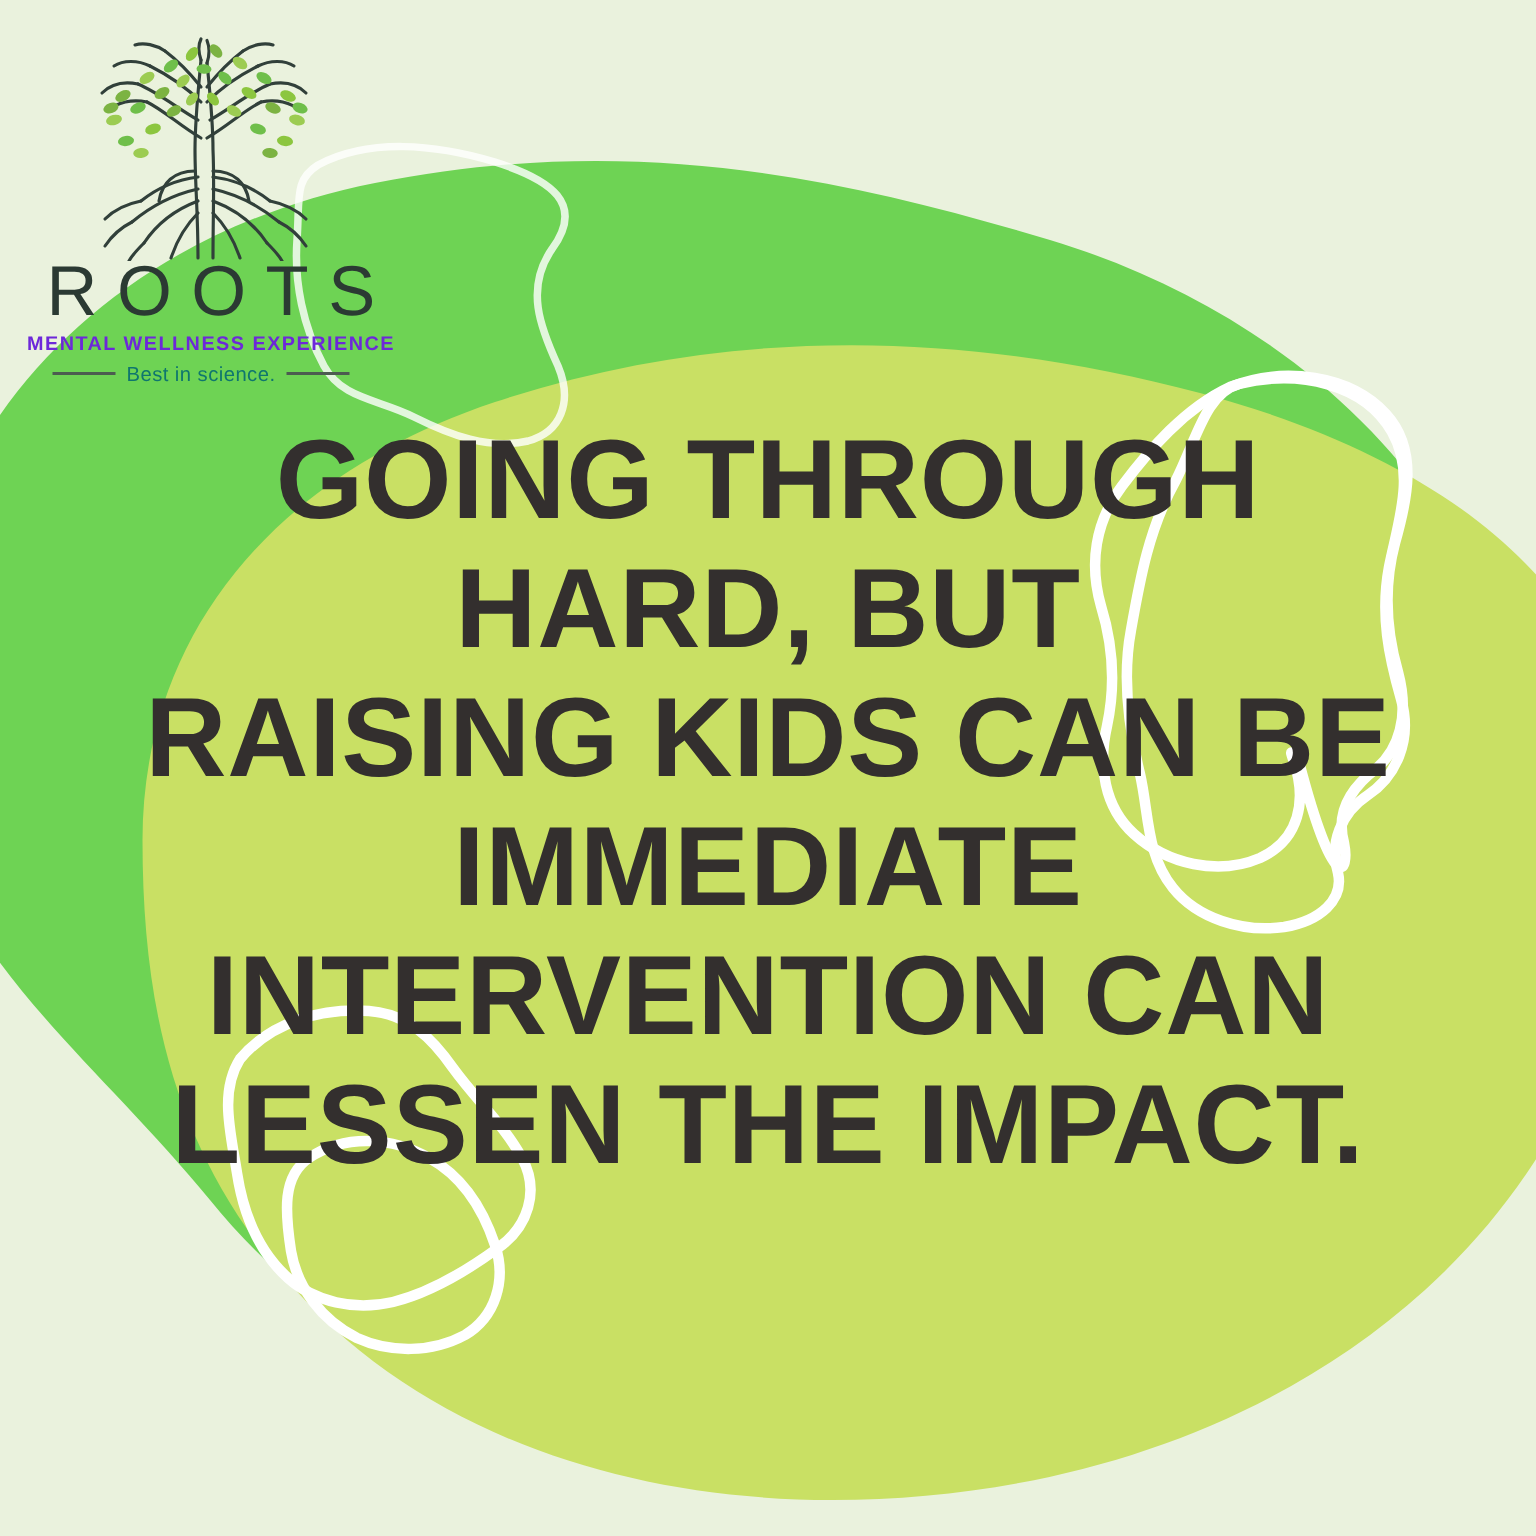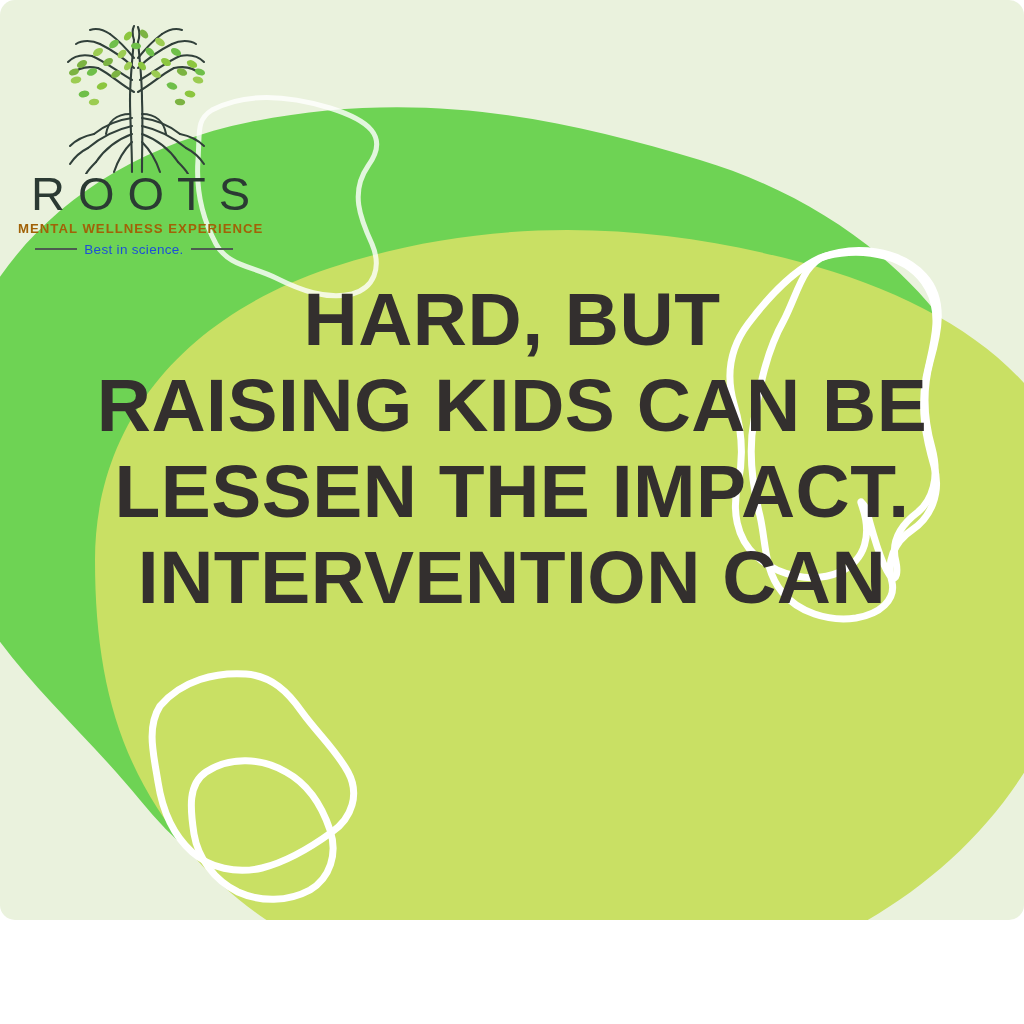--- a/index.html
+++ b/index.html
@@ -4,25 +4,24 @@
 <style>
   html, body {
     margin: 0;
     padding: 0;
     background: #ffffff;
   }
 
   #poster {
     position: relative;
     width: 1024px;
-    height: 920px;
+    height: 1024px;
     overflow: hidden;
     background: #eaf2dd;
     font-family: "Liberation Sans", sans-serif;
-    border-radius: 15px;
   }
 
   
   #bg-layer {
     position: absolute;
     inset: 0;
     width: 1024px;
     height: 1024px;
   }
 
@@ -53,41 +52,41 @@
     font-size: 47px;
     letter-spacing: 13px;
     color: #2b3a33;
     font-weight: 400;
     line-height: 1.02;
     padding-left: 13px;
   }
   .logo-sub {
     font-size: 13.2px;
     letter-spacing: 1.0px;
-    color: #a16207;
+    color: #6d28d9;
     font-weight: 600;
     margin-top: 3px;
     white-space: nowrap;
   }
   .logo-tag-row {
     display: flex;
     align-items: center;
     justify-content: center;
     gap: 7px;
     margin-top: 6px;
   }
   .logo-rule {
     display: block;
     width: 42px;
     height: 2px;
     background: #4c5c50;
   }
   .logo-tag {
     font-size: 13.5px;
-    color: #1d4ed8;
+    color: #0f766e;
     letter-spacing: 0.3px;
     white-space: nowrap;
   }
 
   
   #headline {
     position: absolute;
     left: 0;
     top: 276px;
     width: 1024px;
@@ -272,19 +271,21 @@
       <div class="logo-sub">MENTAL WELLNESS EXPERIENCE</div>
       <div class="logo-tag-row">
         <span class="logo-rule"></span>
         <span class="logo-tag">Best in science.</span>
         <span class="logo-rule"></span>
       </div>
     </div>
   </div>
 
   <div id="headline">
+    <span class="hl-line">GOING THROUGH</span>
     <span class="hl-line">HARD, BUT</span>
     <span class="hl-line">RAISING KIDS CAN BE</span>
+    <span class="hl-line">IMMEDIATE</span>
+    <span class="hl-line">INTERVENTION CAN</span>
     <span class="hl-line">LESSEN THE IMPACT.</span>
-    <span class="hl-line">INTERVENTION CAN</span>
   </div>
 
 </div>
 
 </body></html>

